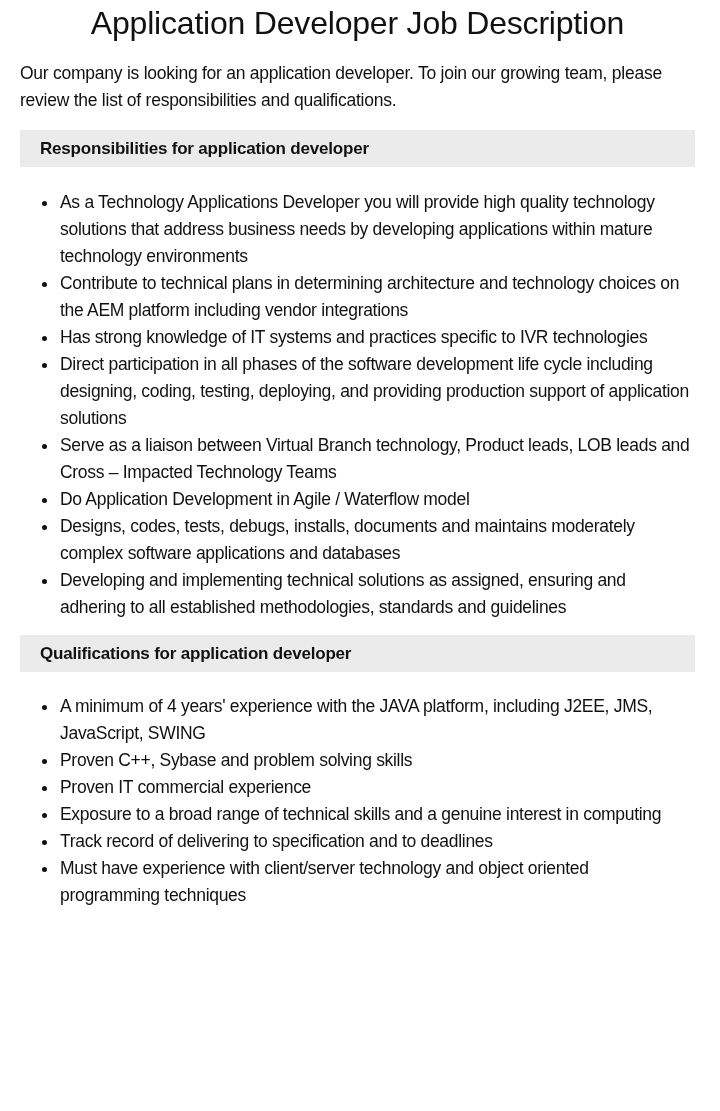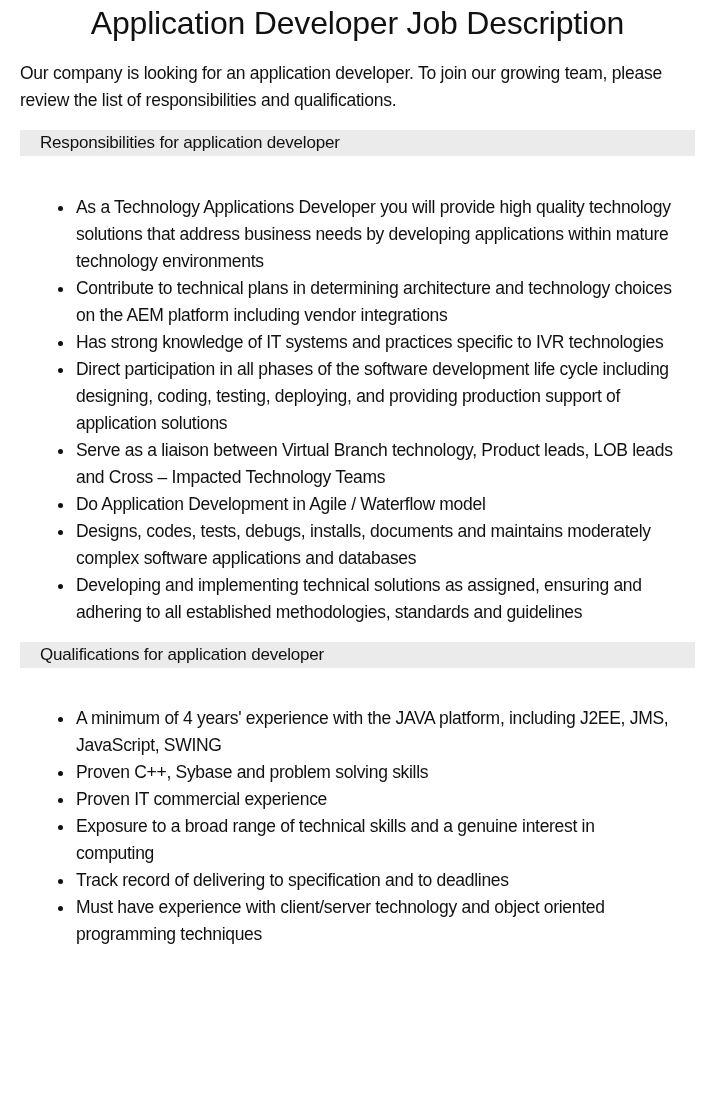--- a/index.html
+++ b/index.html
@@ -15,29 +15,29 @@
     text-align: center; letter-spacing: -0.2px;
   }
   .intro {
     margin: 16px 0 12px 0;
     font-size: 17.5px; line-height: 27px;
     letter-spacing: -0.25px;
   }
   .section-head {
     margin-top: 16px;
     background: #ebebeb;
-    height: 26px;
+    height: 37px;
     padding: 0 20px;
     box-sizing: border-box;
     display: flex; align-items: center;
-    font-size: 17px; font-weight: normal;
+    font-size: 17px; font-weight: bold;
     letter-spacing: -0.2px;
   }
   ul {
-    margin: 16px; padding: 20px 0 0 40px;
+    margin: 0; padding: 20px 0 0 40px;
     list-style: none;
   }
   li {
     position: relative;
     font-size: 17.5px; line-height: 27px;
     letter-spacing: -0.3px;
     padding-right: 4px;
   }
   li::before {
     content: "";

